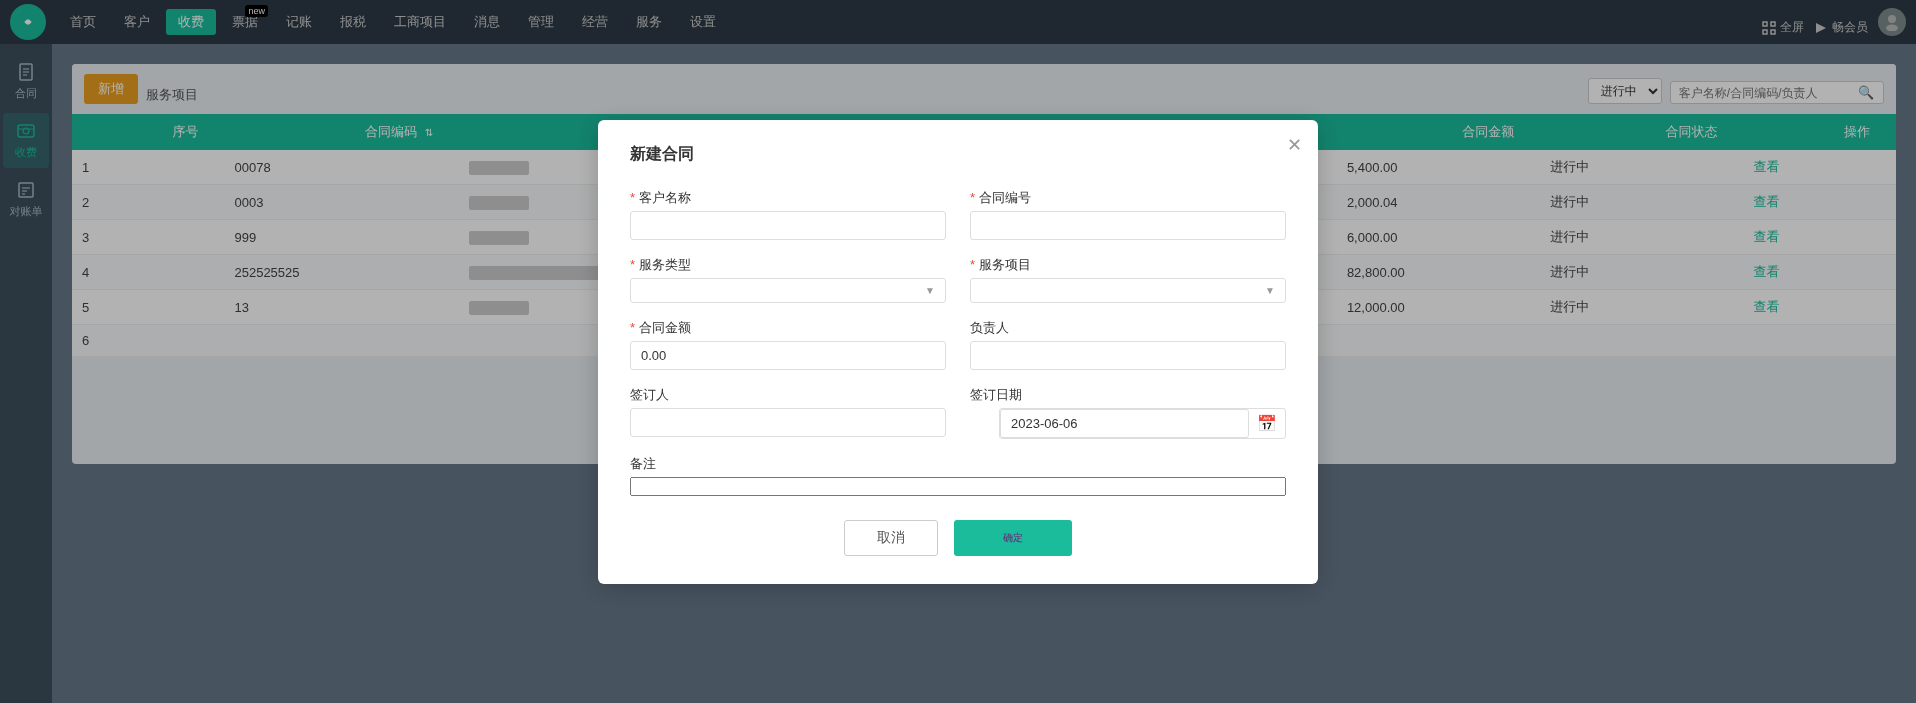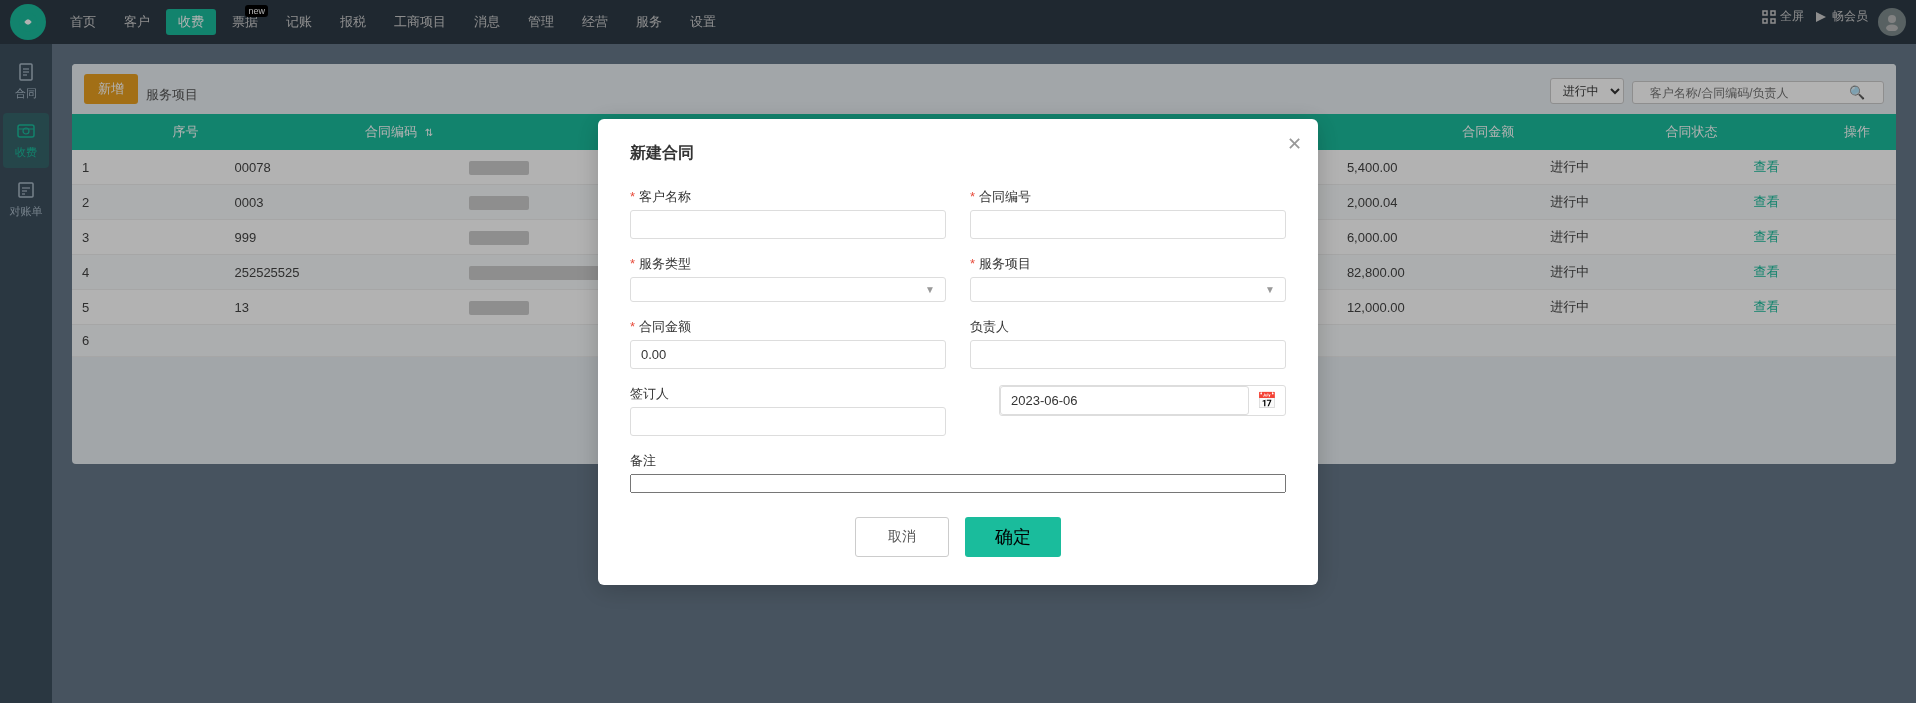--- a/index.html
+++ b/index.html
@@ -52,21 +52,21 @@
       top: -4px;
       right: 2px;
       background: #000000;
       color: #fff;
       font-size: 9px;
       padding: 1px 3px;
       border-radius: 3px;
     }
     .nav-right {
       display: flex;
-      align-items: flex-start;
+      align-items: flex-end;
       gap: 10px;
       color: #ccc;
       font-size: 12px;
     }
     .nav-right .fullscreen-btn, .nav-right .member-btn {
       display: flex;
       align-items: center;
       gap: 4px;
       cursor: pointer;
       color: #ccc;
@@ -170,22 +170,22 @@
       background: #fff;
       cursor: pointer;
       color: #333;
     }
     .search-box {
       display: flex;
       align-items: center;
       border: 1px solid #ccc;
       border-radius: 3px;
       background: #fff;
-      padding: 3px 17px;
-      gap: 20px;
+      padding: 3px 8px;
+      gap: 0;
     }
     .search-box input {
       border: none;
       outline: none;
       font-size: 12px;
       width: 180px;
       color: #999;
     }
     .search-icon { color: #999; font-size: 13px; cursor: pointer; }
 
@@ -344,27 +344,27 @@
     .btn-cancel {
       padding: 8px 32px;
       border: 1px solid #ccc;
       background: #fff;
       border-radius: 3px;
       font-size: 14px;
       cursor: pointer;
       color: #555;
     }
     .btn-confirm {
-      padding: 8px 30px;
+      padding: 8px 49px;
       background: #1abc9c;
       border: none;
       border-radius: 3px;
-      font-size: 18px;
-      cursor: pointer;
-      color: #000000;
+      font-size: 10px;
+      cursor: pointer;
+      color: #701a75;
     }
   </style>
 </head>
 <body>
 
 <div class="top-nav">
   <div class="logo">
     <svg viewBox="0 0 24 24" fill="none">
       <circle cx="12" cy="12" r="10" fill="#1abc9c"></circle>
       <path d="M8 12 Q12 6 16 12 Q12 18 8 12Z" fill="#fff"></path>
@@ -594,20 +594,23 @@
         </label>
         <input type="text" value="" style="">
       </div>
       <div class="form-field">
         <label>
           <span>签订人</span>
         </label>
         <input type="text" value="" style="">
       </div>
       <div class="form-field">
+        <label>
+          <span>签订日期</span>
+        </label>
         <div class="date-field">
           <input type="text" value="2023-06-06" style="">
           <span class="cal-icon">📅</span>
         </div>
       </div>
     </div>
 
     <div class="form-single-row">
       <label>备注</label>
       <input type="text" value="" style="">

